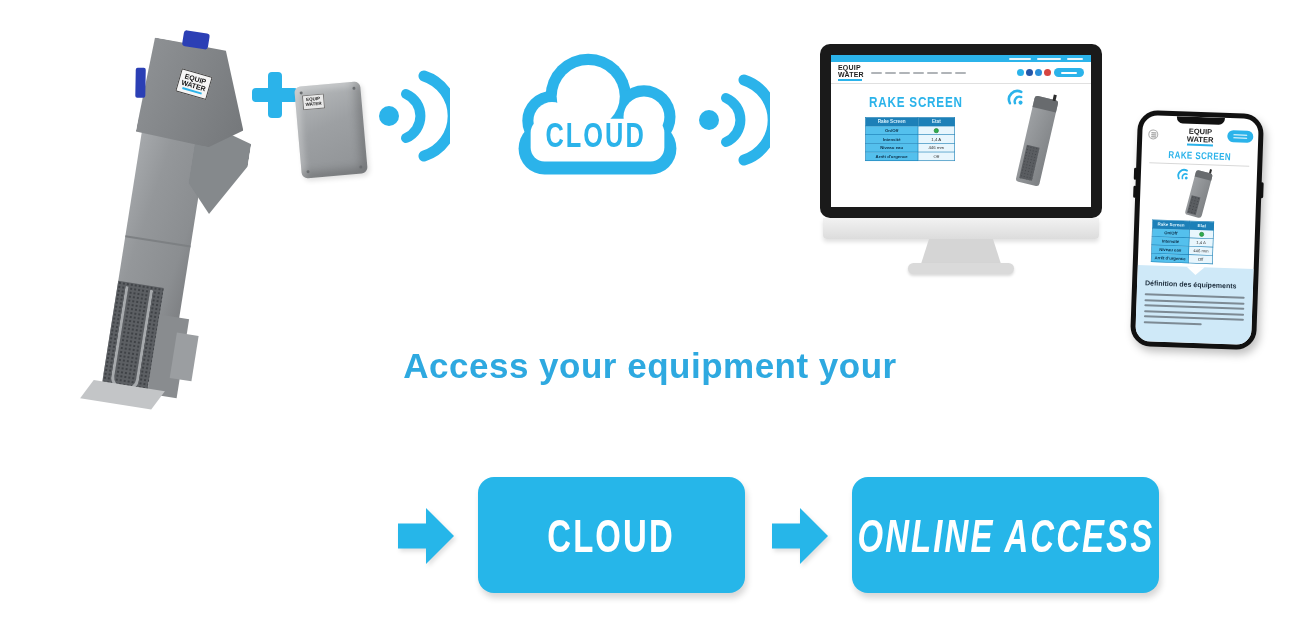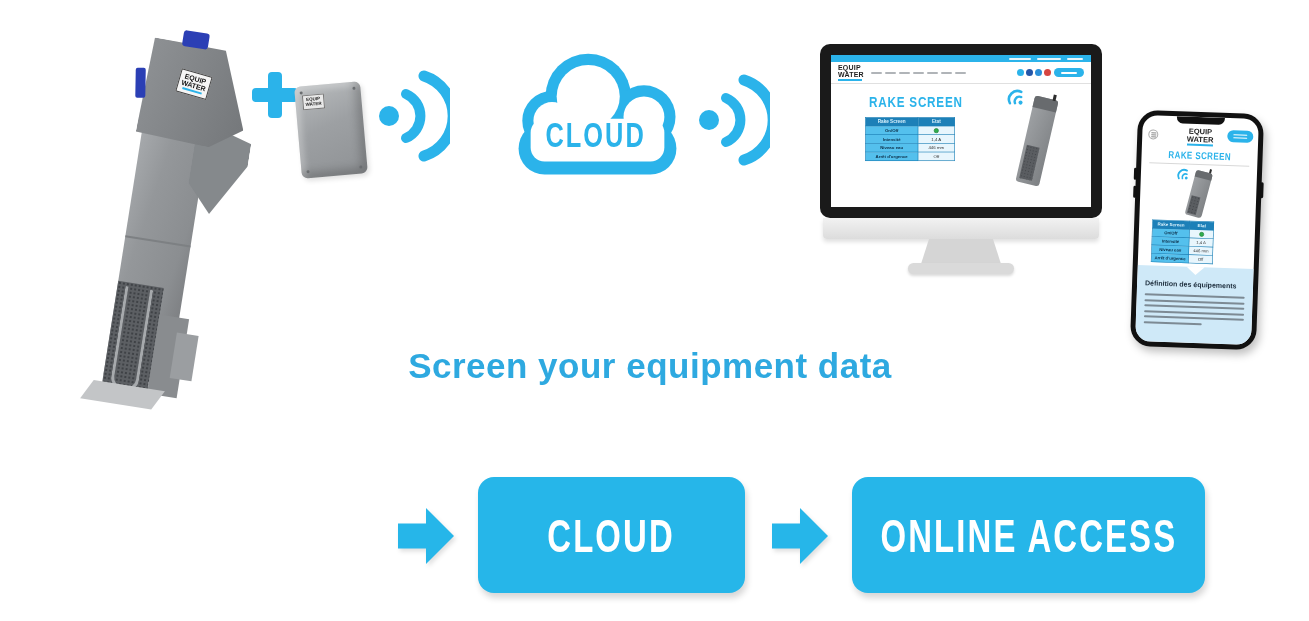--- a/index.html
+++ b/index.html
@@ -348,28 +348,28 @@
         <i style="width:100%;"></i>
         <i style="width:100%;"></i>
         <i style="width:100%;"></i>
         <i style="width:100%;"></i>
         <i style="width:100%;"></i>
         <i style="width:58%;"></i>
       </div>
     </div>
   </div>
 
-  <div class="abs tagline">Screen your equipment data</div>
+  <div class="abs tagline">Access your equipment your</div>
 
   <div class="abs arrow-wrap" style="left:398px;">
     <div class="flow-arrow"></div>
   </div>
   <div class="abs flow-box" style="left:478px;width:267px;">
     <span class="cond">CLOUD</span>
   </div>
   <div class="abs arrow-wrap" style="left:772px;">
     <div class="flow-arrow"></div>
   </div>
-  <div class="abs flow-box" style="left:852px;width:353px;">
+  <div class="abs flow-box" style="left:852px;width:307px;font-style:italic;">
     <span class="cond">ONLINE ACCESS</span>
   </div>
 
 </div>
 
 </body></html>

